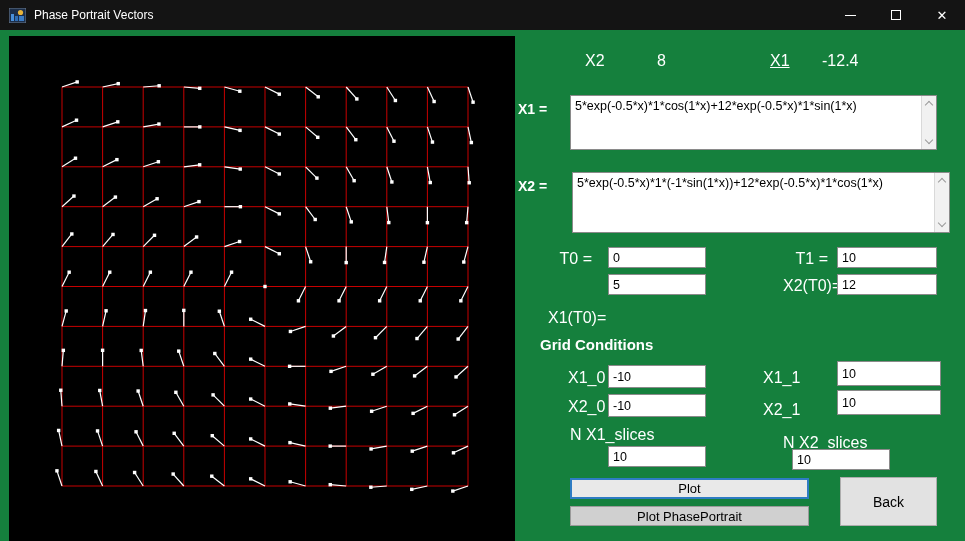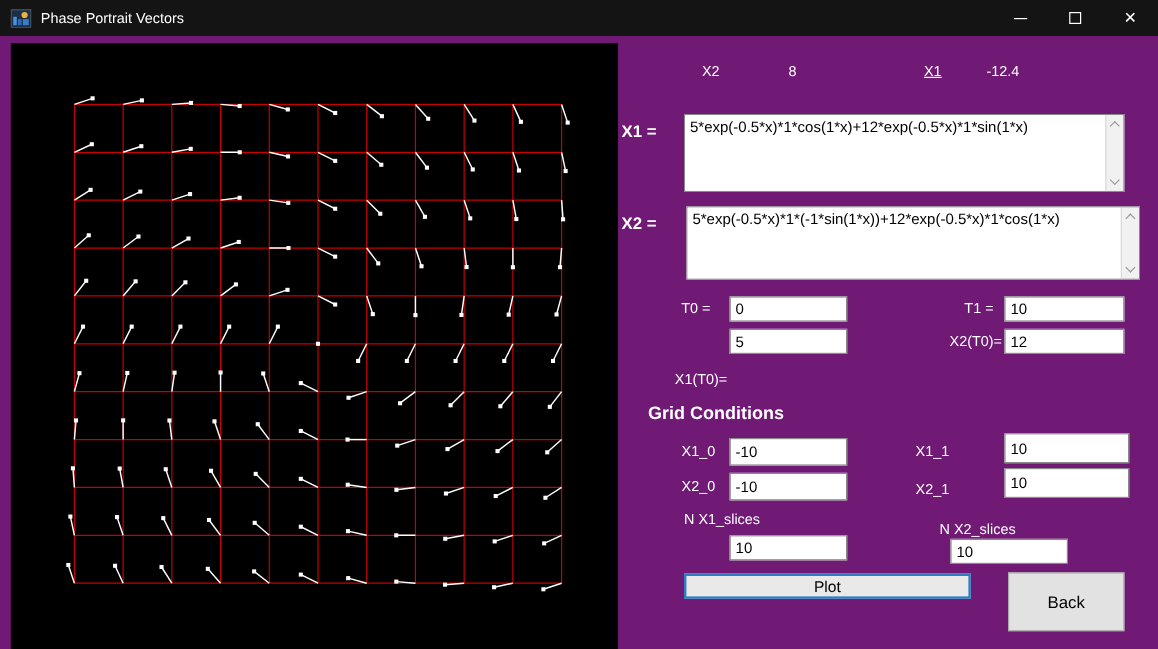--- a/index.html
+++ b/index.html
@@ -1,19 +1,19 @@
 <!DOCTYPE html>
 <html><head>
 <meta charset="utf-8">
 <style>
   * { margin:0; padding:0; box-sizing:border-box; }
   html,body { background:#222; }
   body { font-family:"Liberation Sans","DejaVu Sans",sans-serif; }
   .win {
-    position:relative; width:965px; height:541px; background:#701a75;
+    position:relative; width:965px; height:541px; background:#15803d;
     overflow:hidden; margin:0 auto;
   }
   
   .titlebar {
     position:absolute; left:0; top:0; width:965px; height:30px;
     background:#141414; display:flex; align-items:center;
   }
   .app-icon { width:17px; height:15px; margin-left:9px; display:inline-block; }
   .title-text { color:#ffffff; font-size:12px; margin-left:8px; }
   .winbtns { position:absolute; right:0; top:0; height:30px; display:flex; }
@@ -22,21 +22,21 @@
     color:#ffffff; font-size:13px; cursor:default;
   }
   .min-glyph { width:11px; height:0; border-top:1px solid #fff; display:block; }
   .max-glyph { width:10px; height:10px; border:1px solid #fff; display:block; }
   
   .plot-canvas {
     position:absolute; left:9px; top:36px; width:506px; height:505px; background:#000;
   }
   .plot-canvas svg { display:block; }
   
-  .lbl { position:absolute; color:#ffffff; font-size:12px; white-space:nowrap; }
+  .lbl { position:absolute; color:#ffffff; font-size:16px; white-space:nowrap; }
   .lbl.bold { font-weight:bold; font-size:14px; }
   .heading { position:absolute; color:#ffffff; font-weight:bold; font-size:15px; }
   .tk-entry {
     position:absolute; background:#ffffff; border:1px solid #8a8a8a; color:#000;
     font-size:12.5px; font-family:"Liberation Sans",sans-serif; padding:1px 4px; outline:none;
   }
   .eq-box {
     position:absolute; display:flex; background:#fff; border:1px solid #8a8a8a;
   }
   .eq-box textarea {
@@ -357,21 +357,21 @@
         <rect x="442.1210672311918" y="453.3596442562694" width="3.4" height="3.4" fill="#ffffff"></rect>
       </svg>
   </div>
 
   <span class="lbl" style="left:585px; top:52px;">X2</span>
   <span class="lbl" style="left:657px; top:52px;">8</span>
   <span class="lbl" style="left:770px; top:52px;text-decoration:underline;">X1</span>
   <span class="lbl" style="left:822px; top:52px;">-12.4</span>
 
   <span class="lbl bold" style="left:518px; top:101px;text-align:center;">X1 =</span>
-  <div class="eq-box" style="left:570px; top:95px; width:367px; height:65px;">
+  <div class="eq-box" style="left:570px; top:95px; width:367px; height:55px;">
     <textarea spellcheck="false" style="">5*exp(-0.5*x)*1*cos(1*x)+12*exp(-0.5*x)*1*sin(1*x)</textarea>
     <div class="sb">
       <div class="sb-btn">
           <span class="chev up"></span>
         </div>
       <div class="sb-btn">
           <span class="chev down"></span>
         </div>
     </div>
   </div>
@@ -410,15 +410,16 @@
   <input class="tk-entry" style="left: 608px; top: 394px; width: 98px; height: 23px;" value="-10">
   <span class="lbl" style="left:763px; top:401px;">X2_1</span>
   <input class="tk-entry" style="left: 837px; top: 390px; width: 104px; height: 25px;" value="10">
 
   <span class="lbl" style="left:570px; top:426px;">N X1_slices</span>
   <input class="tk-entry" style="left: 608px; top: 446px; width: 98px; height: 21px;" value="10">
   <span class="lbl" style="left:783px; top:434px;text-align:right;">N X2_slices</span>
   <input class="tk-entry" style="left: 792px; top: 449px; width: 98px; height: 21px;" value="10">
 
   <div class="btn btn-plot" style="left:570px; top:478px; width:239px; height:21px;">Plot</div>
+  <div class="btn btn-plain" style="left:570px; top:506px; width:239px; height:20px;">Plot PhasePortrait</div>
   <div class="btn btn-back" style="left:840px; top:477px; width:97px; height:49px;">Back</div>
 
 </div>
 
 </body></html>

